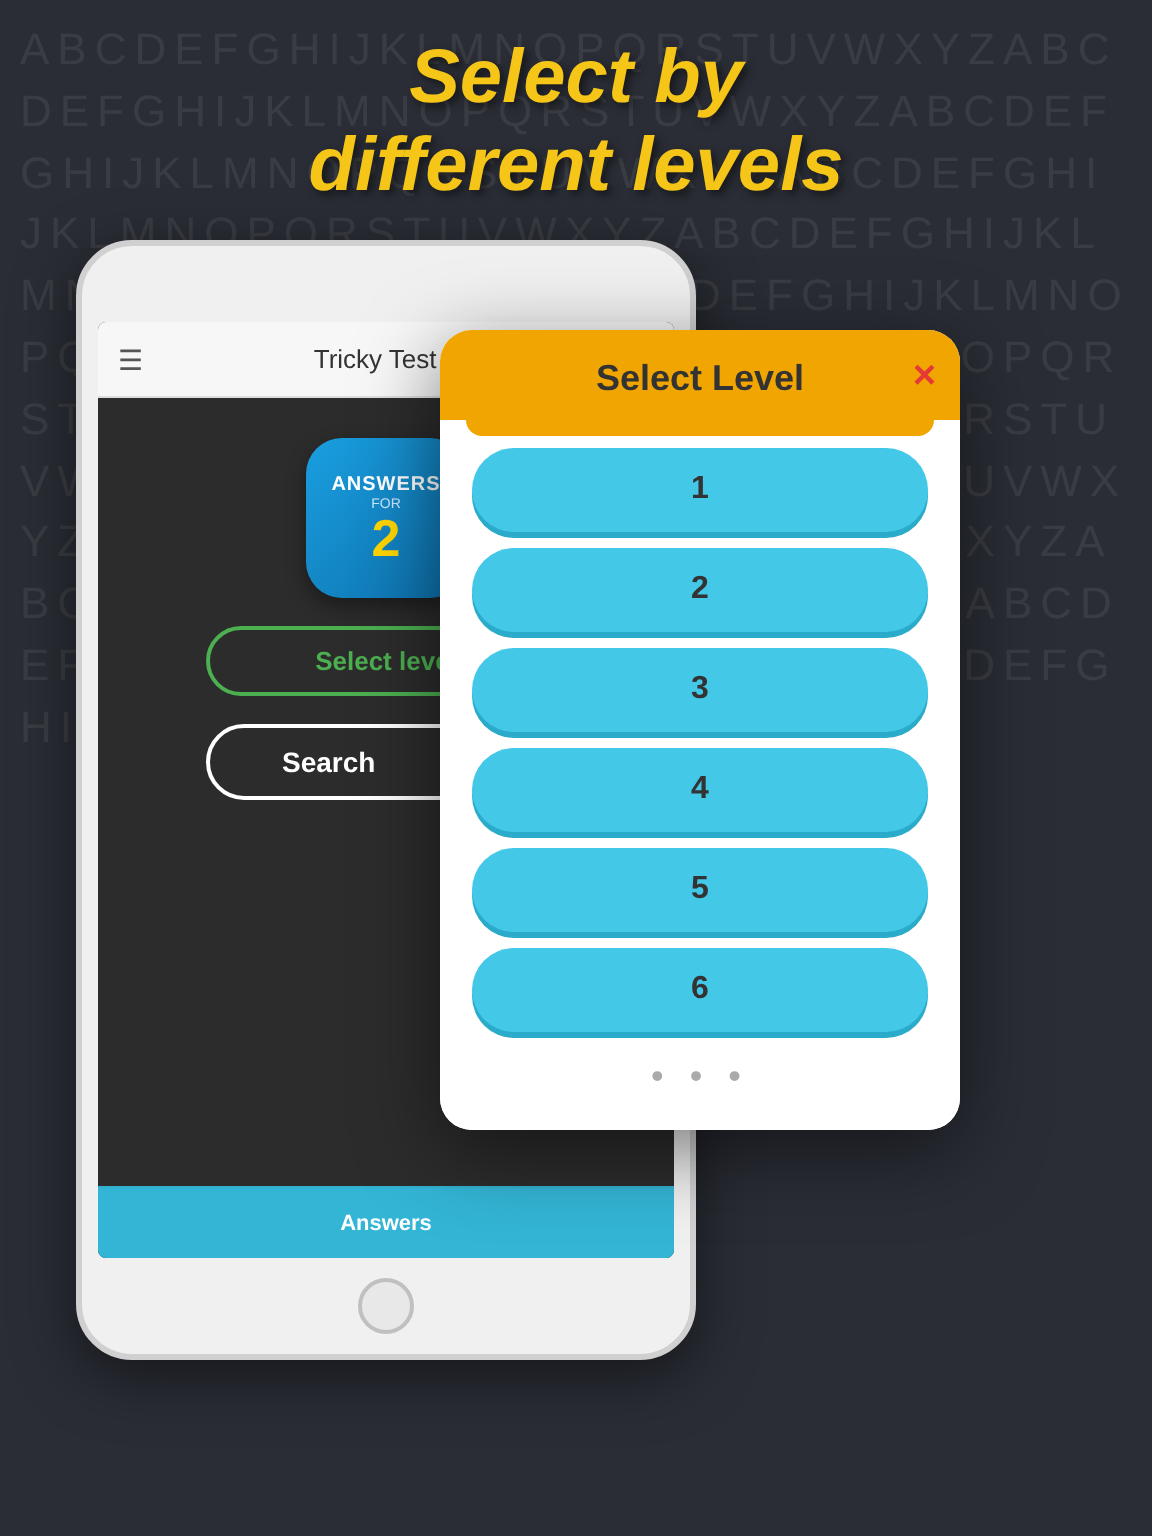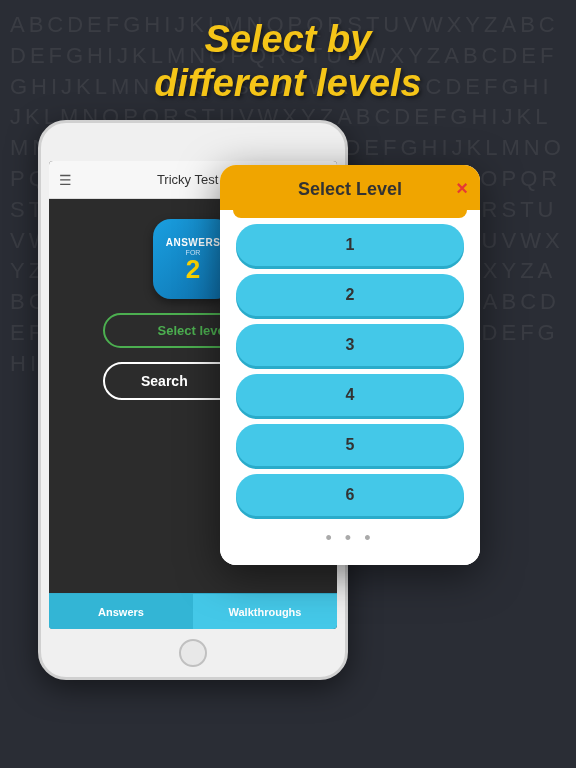--- a/index.html
+++ b/index.html
@@ -318,23 +318,20 @@
         </div>
 
         <button class="select-level-btn">Select level</button>
 
         <button class="search-btn">Search</button>
       </div>
 
       <div class="ipad-bottom-tabs">
         <div class="ipad-tab active">
           <span>Answers</span>
-        </div>
-        <div class="ipad-tab">
-          <span>Walkthroughs</span>
         </div>
       </div>
     </div>
   </div>
 
   <div class="ipad-home-btn"></div>
 </div>
 
 <div class="modal">
   <div class="modal-header">

